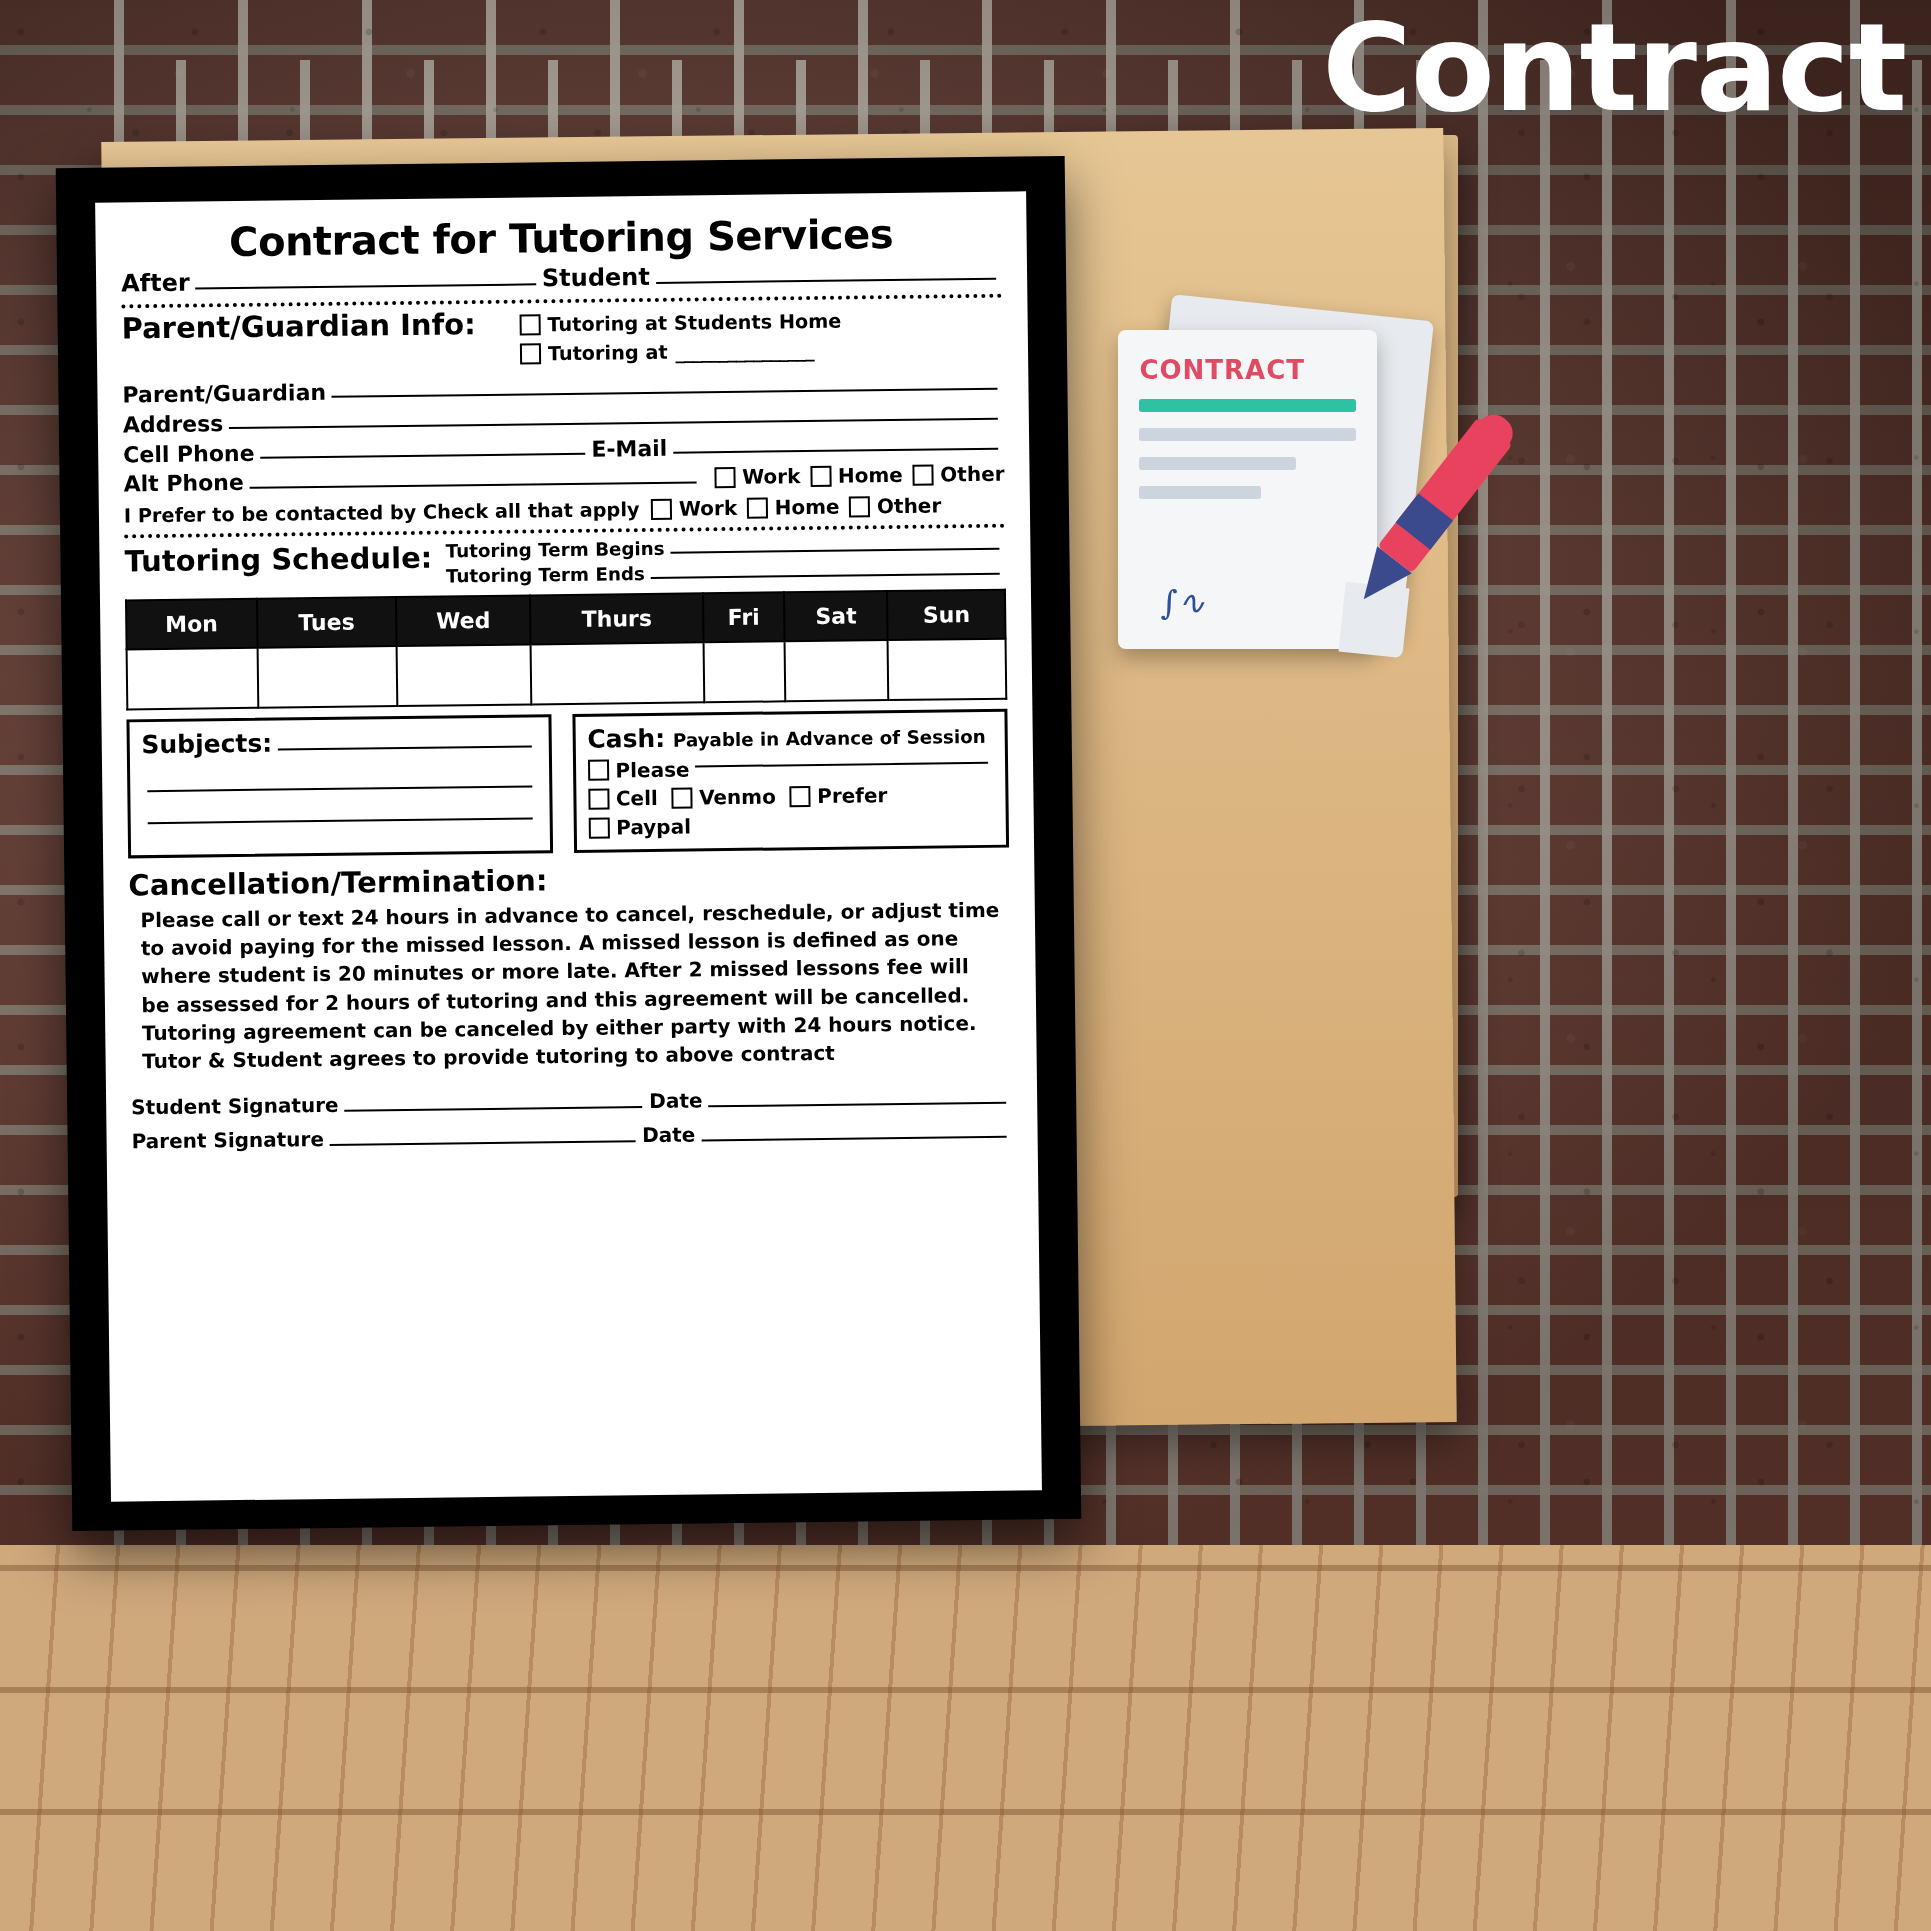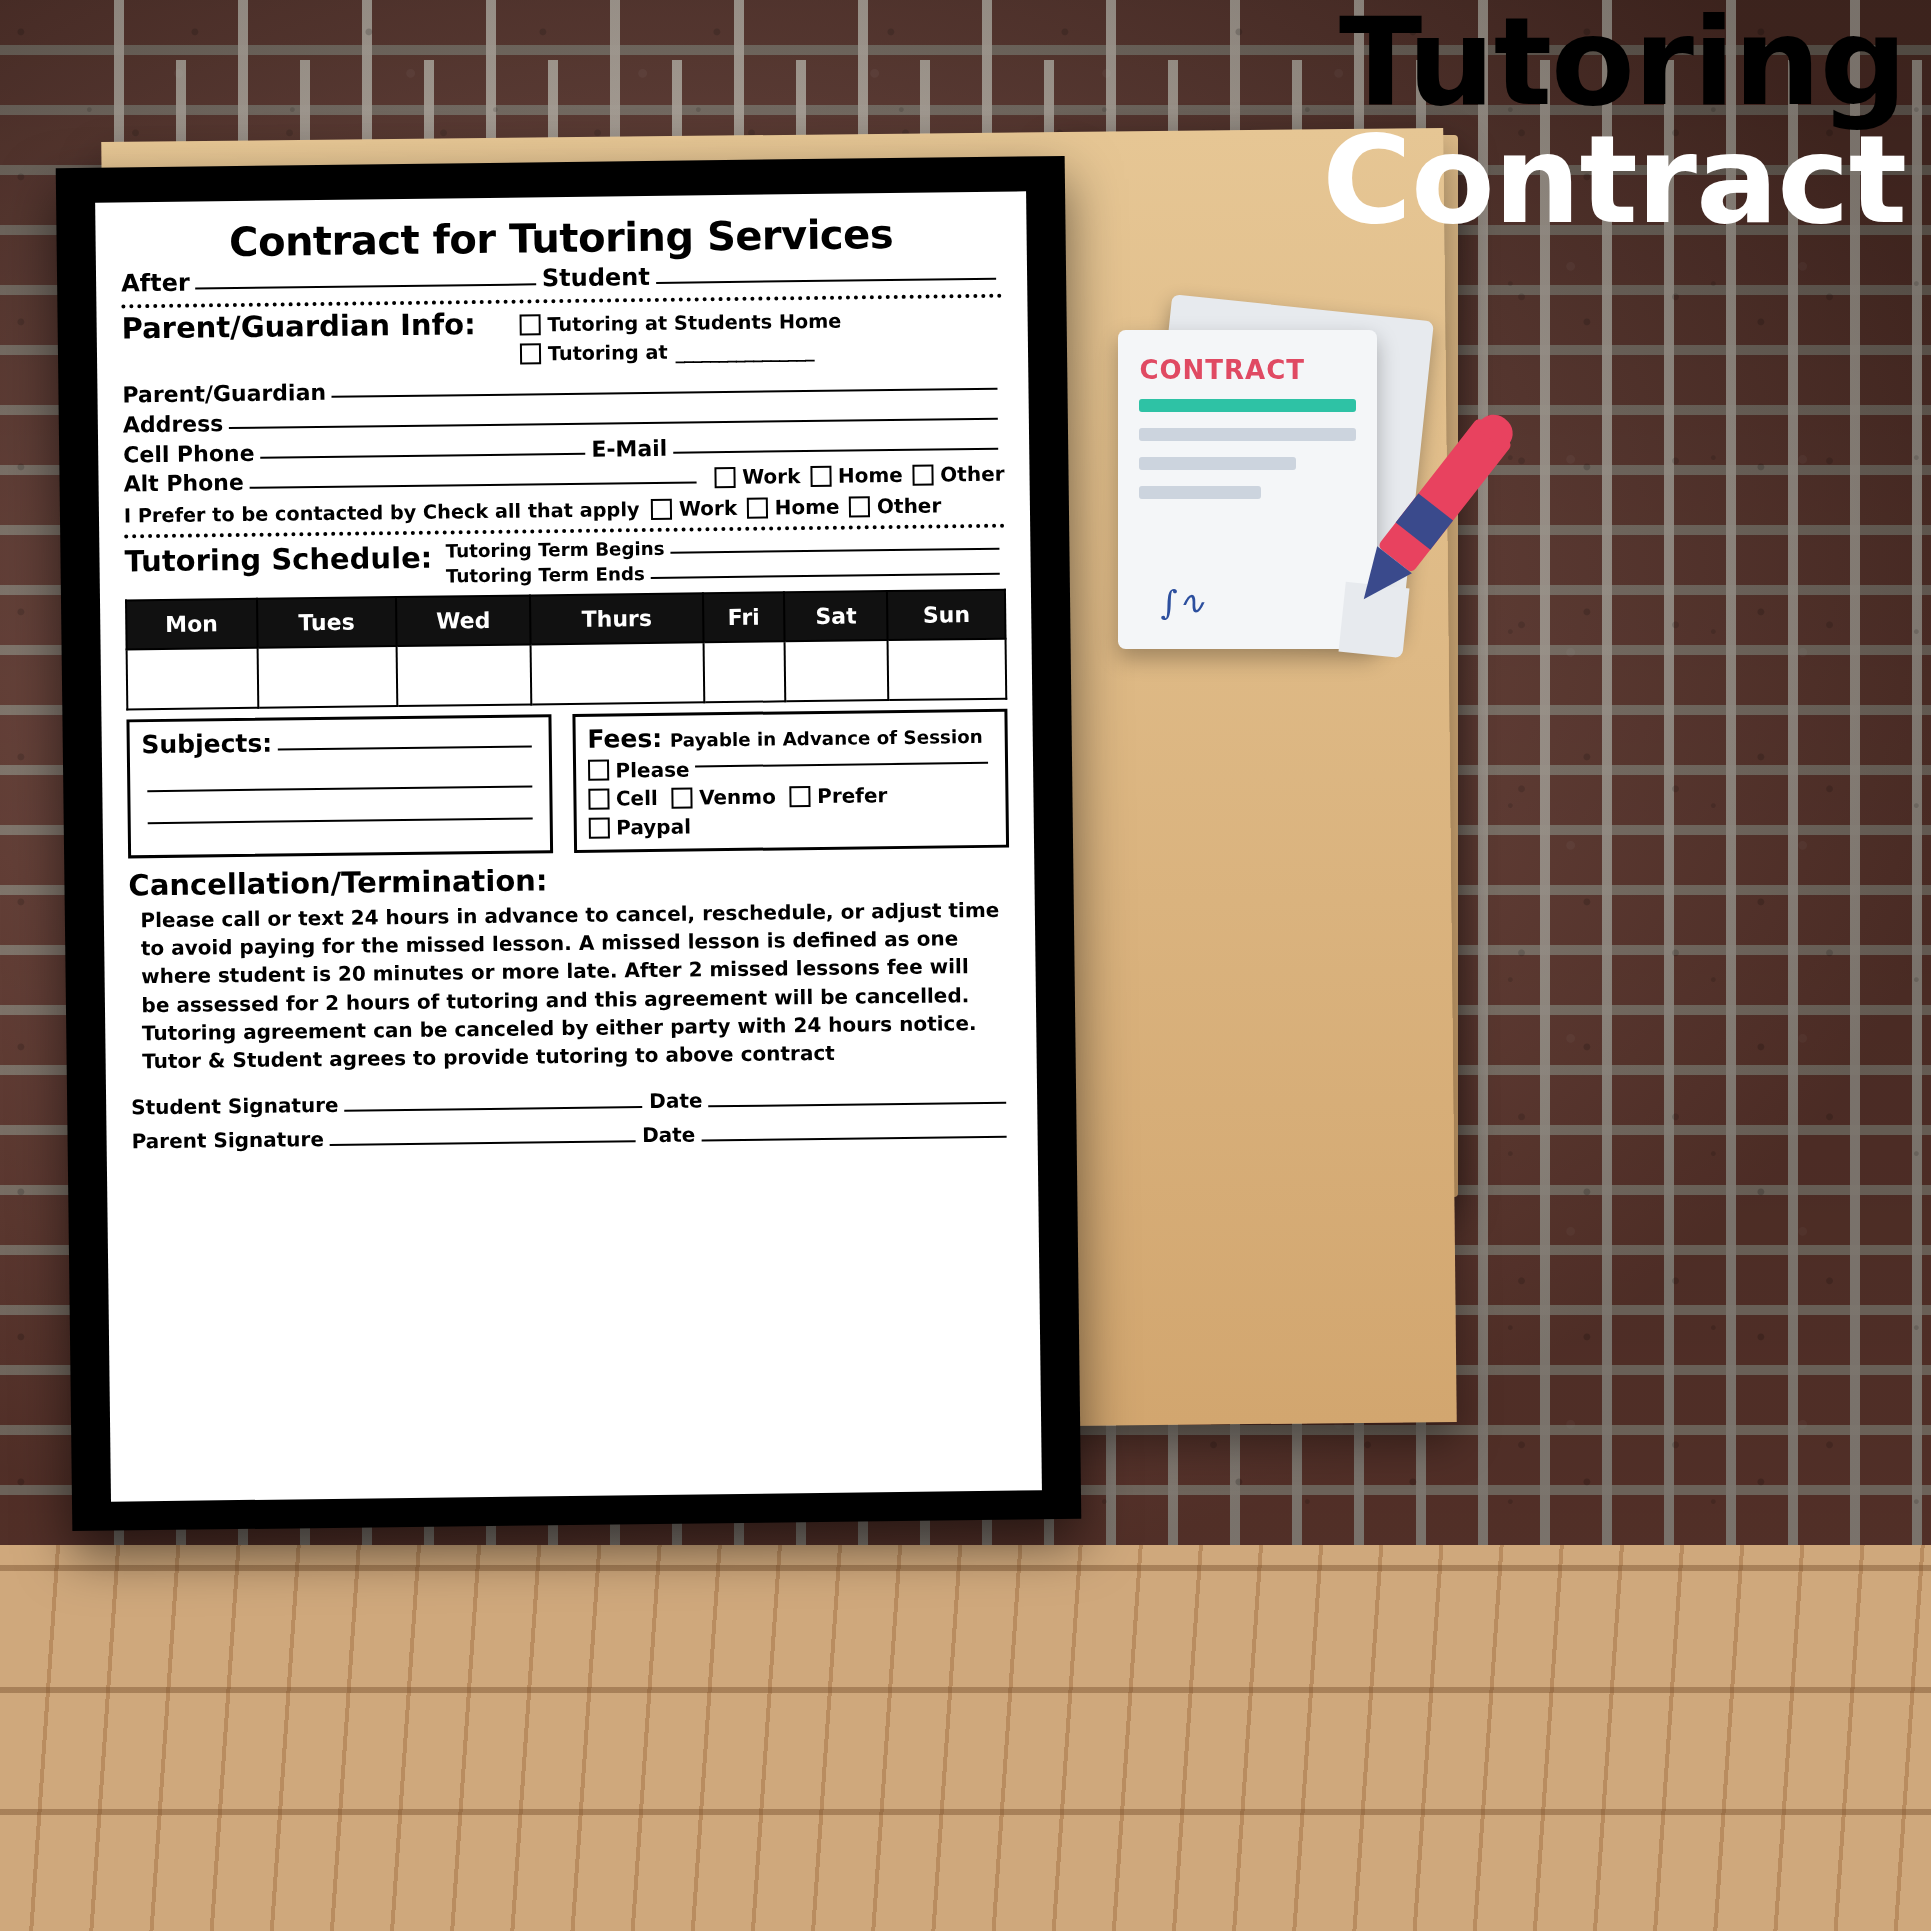--- a/index.html
+++ b/index.html
@@ -638,21 +638,21 @@
           <div class="subj-head">
             <span>Subjects:</span>
             <span class="fill"></span>
           </div>
           <div class="subj-line"></div>
           <div class="subj-line"></div>
         </div>
 
         <div class="box box-fees">
           <div class="fees-head">
-            <span class="big">Fees:</span>
+            <span class="big">Cash:</span>
             <span class="small">Payable in Advance of Session</span>
           </div>
           <div class="fee-row">
             <span class="chk"></span>
             <span>Please</span>
             <span class="fill"></span>
           </div>
           <div class="fee-row">
             <span class="chk"></span>
             <span>Cell</span>
@@ -702,18 +702,17 @@
     </div>
     <div class="pencil">
       <div class="pencil-body"></div>
       <div class="pencil-top"></div>
       <div class="pencil-band"></div>
       <div class="pencil-tip"></div>
     </div>
   </div>
 
   <div class="overlay-title">
-    <span class="l1">Tutoring</span>
     <span class="l2">Contract</span>
   </div>
 
 </div>
 
 
 </body></html>

